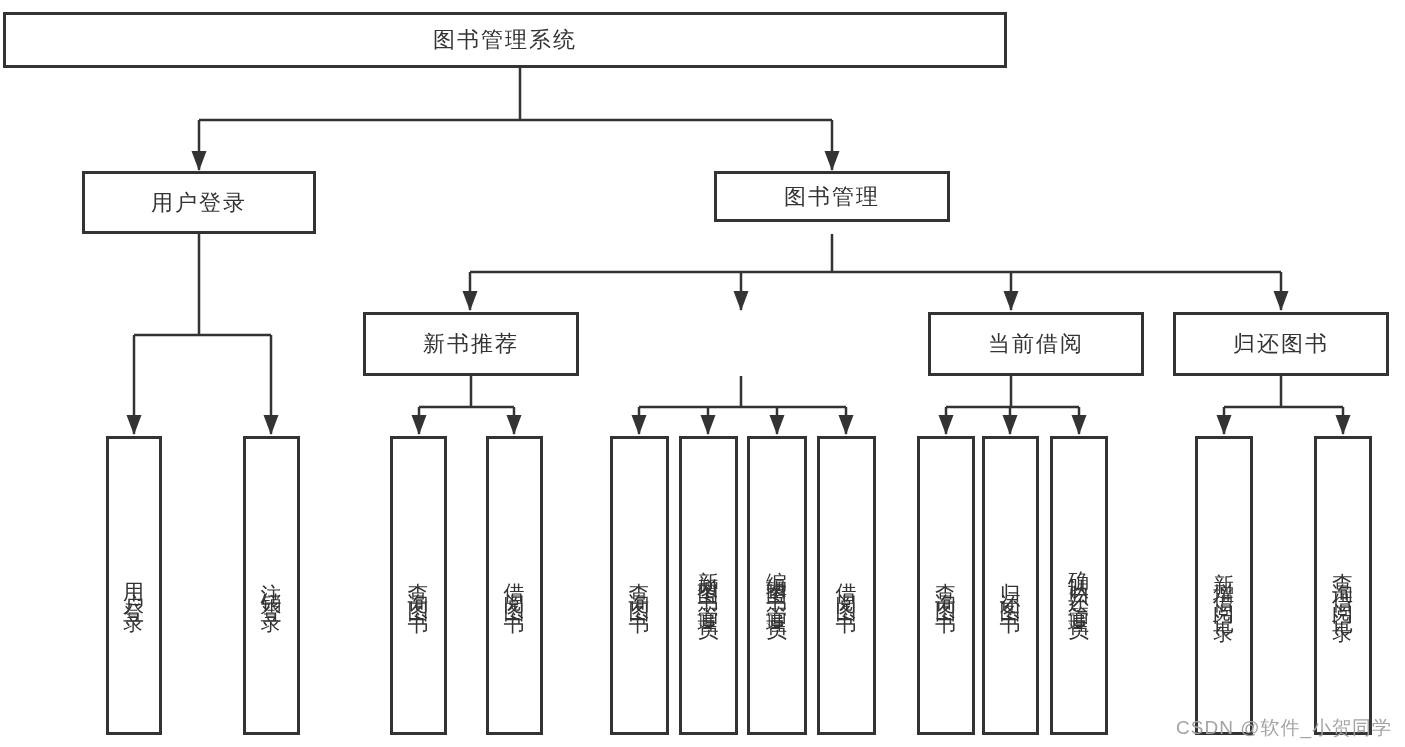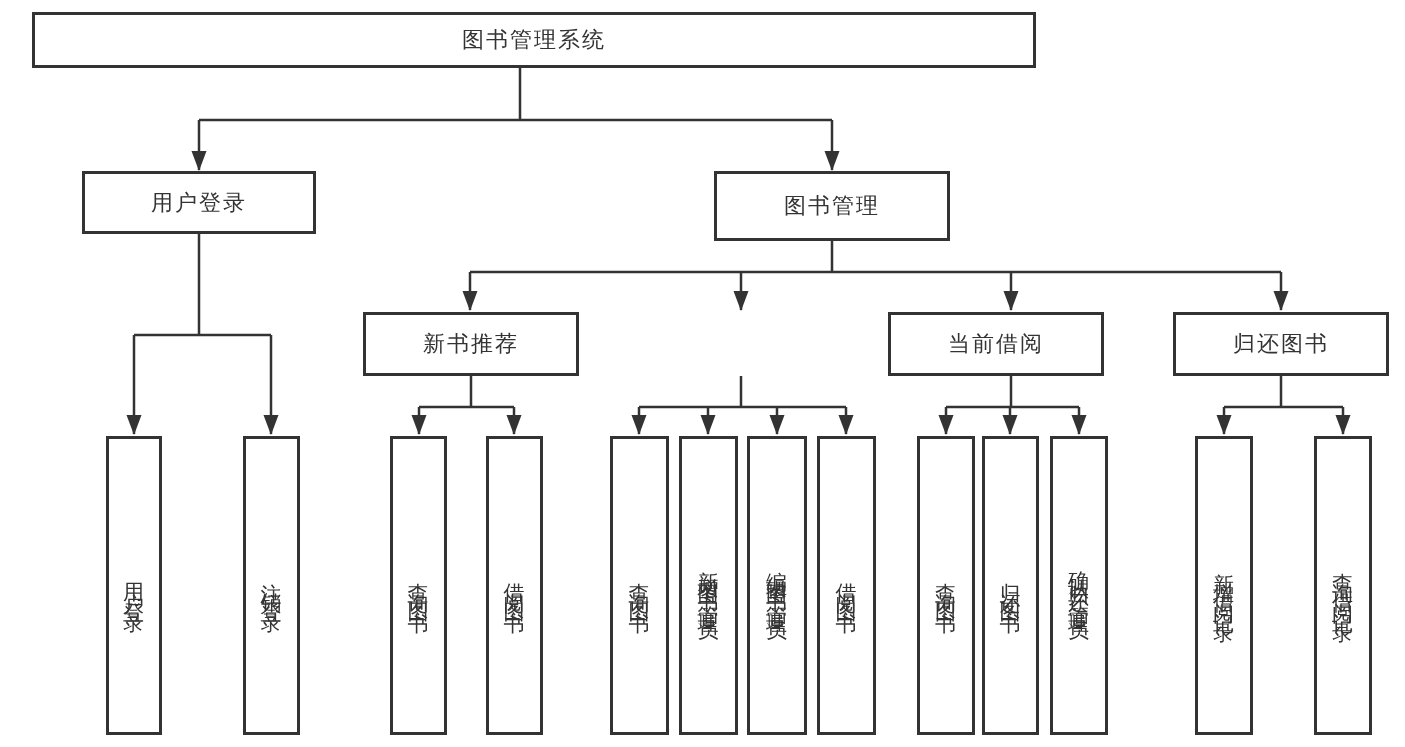--- a/index.html
+++ b/index.html
@@ -29,27 +29,27 @@
     background: #ffffff;
     color: #333333;
     display: flex;
     align-items: center;
     justify-content: center;
     font-size: 22px;
     letter-spacing: 2px;
     text-align: center;
     white-space: nowrap;
   }
-  .node.root   { left: 32px;  top: 12px;  width: 1004px; height: 56px; }
+  .node.root   { left: 3px;  top: 12px;  width: 1004px; height: 56px; }
   .node.lvl2-a { left: 82px;  top: 171px; width: 234px;  height: 63px; }
-  .node.lvl2-b { left: 714px; top: 171px; width: 236px;  height: 70px; }
+  .node.lvl2-b { left: 714px; top: 171px; width: 236px;  height: 51px; }
   .node.lvl3   { top: 312px;  width: 216px; height: 64px; }
   .node.l3-0 { left: 363px; }
   .node.l3-1 { left: 633px; }
-  .node.l3-2 { left: 888px; }
+  .node.l3-2 { left: 928px; }
   .node.l3-3 { left: 1173px; }
   .node.leaf {
     top: 436px;
     height: 299px;
     writing-mode: vertical-rl;
     font-size: 21px;
     letter-spacing: 10px;
     line-height: 1;
     white-space: normal;
   }
@@ -136,14 +136,15 @@
   <div class="node leaf lf-4">查询图书</div>
   <div class="node leaf lf-5 tight">新增图书（管理员）</div>
   <div class="node leaf lf-6 tight">编辑图书（管理员）</div>
   <div class="node leaf lf-7">借阅图书</div>
   <div class="node leaf lf-8">查询图书</div>
   <div class="node leaf lf-9">归还图书</div>
   <div class="node leaf lf-10 tight">确认归还（管理员）</div>
   <div class="node leaf lf-11">新增借阅记录</div>
   <div class="node leaf lf-12">查询借阅记录</div>
 
+  <div class="watermark">CSDN @软件_小贺同学</div>
 
 </div>
 
 </body></html>

